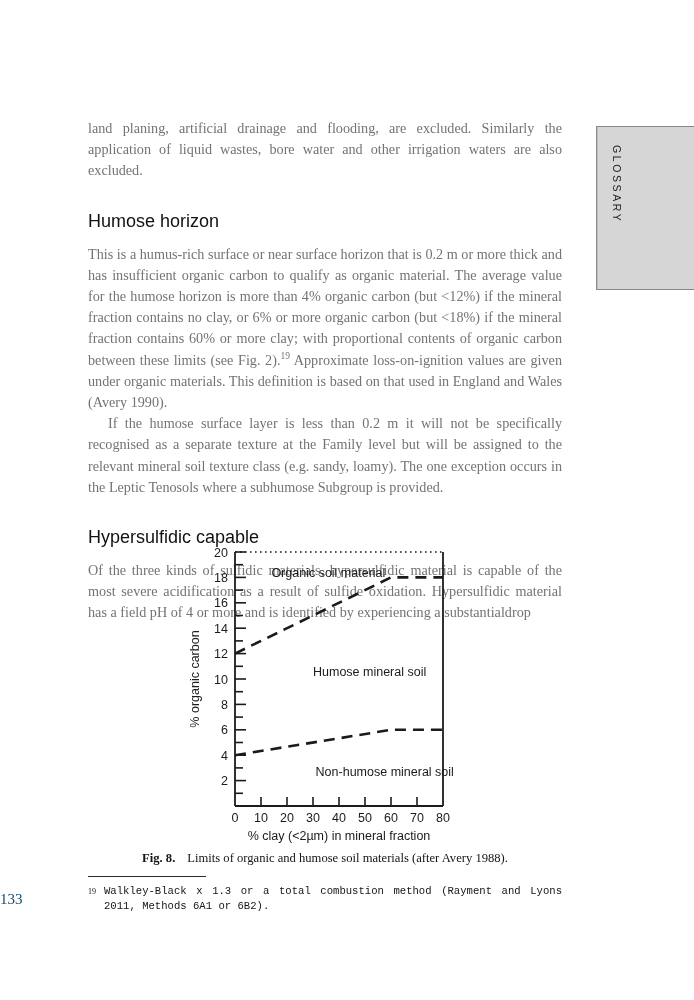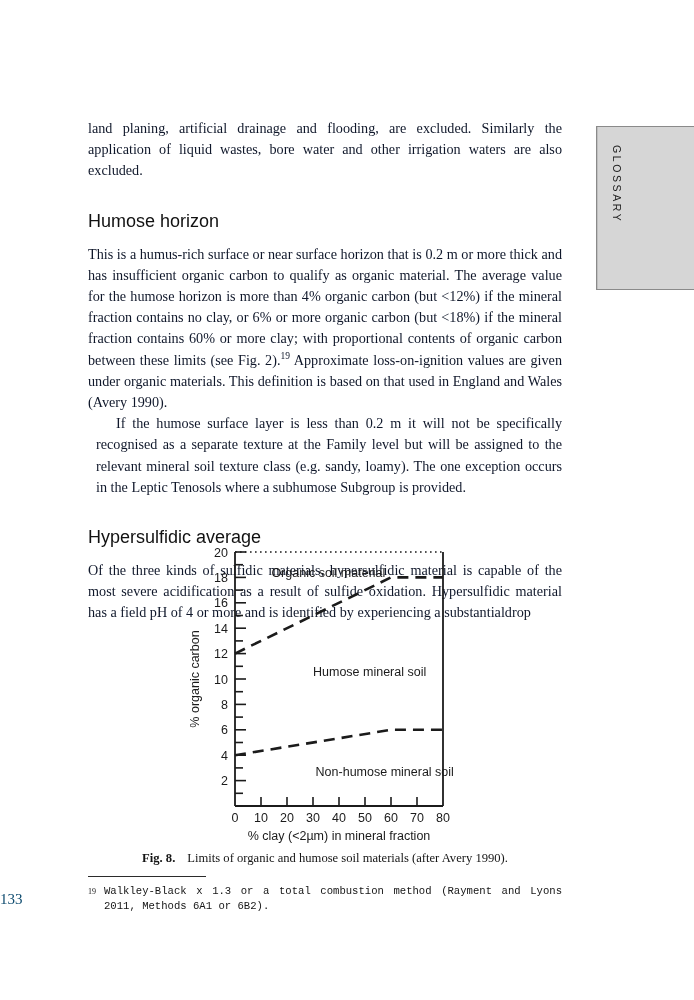--- a/index.html
+++ b/index.html
@@ -52,23 +52,23 @@
     top: 118px;
     width: 474px;
   }
 
   p.body-text {
     margin: 0;
     font-size: 14.2px;
     line-height: 21.2px;
     text-align: justify;
     text-justify: inter-word;
-    color: #0f172a;
-  }
-  p.body-text.indent { text-indent: 20px; margin-left: 8px; }
+    color: #737373;
+  }
+  p.body-text.indent { text-indent: 20px; }
 
   h2.section-heading {
     font-family: "Liberation Sans", sans-serif;
     font-weight: 400;
     font-size: 18px;
     line-height: 22px;
     color: #111111;
     margin: 0;
   }
   .gap-head-before { height: 28px; }
@@ -157,21 +157,21 @@
 
     <div class="gap-head-before"></div>
     <h2 class="section-heading">Humose horizon</h2>
     <div class="gap-head-after"></div>
 
     <p class="body-text"><span>This is a humus-rich surface or near surface horizon that is 0.2 m or more thick and has insufficient organic carbon to qualify as organic material. The average value for the humose horizon is more than 4% organic carbon (but &lt;12%) if the mineral fraction contains no clay, or 6% or more organic carbon (but &lt;18%) if the mineral fraction contains 60% or more clay; with proportional contents of organic carbon between these limits (see Fig. 2).</span><sup class="fn">19</sup><span> Approximate loss-on-ignition values are given under organic materials. This definition is based on that used in England and Wales (Avery 1990).</span></p>
 
     <p class="body-text indent">If the humose surface layer is less than 0.2 m it will not be specifically recognised as a separate texture at the Family level but will be assigned to the relevant mineral soil texture class (e.g. sandy, loamy). The one exception occurs in the Leptic Tenosols where a subhumose Subgroup is provided.</p>
 
     <div class="gap-head-before"></div>
-    <h2 class="section-heading">Hypersulfidic average</h2>
+    <h2 class="section-heading">Hypersulfidic capable</h2>
     <div class="gap-head-after"></div>
 
     <p class="body-text">Of the three kinds of sulfidic materials, hypersulfidic material is capable of the most severe acidification as a result of sulfide oxidation. Hypersulfidic material has a field pH of 4 or more and is identified by experiencing a substantialdrop</p>
   </div>
 
   <div class="figure-wrap">
     <div class="chart-area">
       <svg class="chart-svg" id="chart-svg" width="474" height="305" viewBox="0 0 474 305">
           <line x1="147" y1="12" x2="147" y2="266" stroke="#1b1b1b" stroke-width="1.8"></line>
           <line x1="355" y1="12" x2="355" y2="266" stroke="#1b1b1b" stroke-width="1.8"></line>
@@ -229,21 +229,21 @@
           <text x="183.4" y="36.82000000000002" text-anchor="start" font-family="&quot;Liberation Sans&quot;, sans-serif" font-size="12.5" fill="#1b1b1b">Organic soil material</text>
           <text x="225" y="135.88" text-anchor="start" font-family="&quot;Liberation Sans&quot;, sans-serif" font-size="12.5" fill="#1b1b1b">Humose mineral soil</text>
           <text x="227.60000000000002" y="236.21" text-anchor="start" font-family="&quot;Liberation Sans&quot;, sans-serif" font-size="12.5" fill="#1b1b1b">Non-humose mineral soil</text>
           <text x="251" y="300" text-anchor="middle" font-family="&quot;Liberation Sans&quot;, sans-serif" font-size="12.5" fill="#1b1b1b">% clay (&lt;2µm) in mineral fraction</text>
           <text x="0" y="0" text-anchor="middle" font-family="&quot;Liberation Sans&quot;, sans-serif" font-size="12.5" fill="#1b1b1b" transform="translate(111,139) rotate(-90)">% organic carbon</text>
         </svg>
     </div>
   </div>
 
   <div class="fig-caption">
-    <b>Fig. 8.</b><span class="cap-space"></span><span>Limits of organic and humose soil materials (after Avery 1990).</span>
+    <b>Fig. 8.</b><span class="cap-space"></span><span>Limits of organic and humose soil materials (after Avery 1988).</span>
   </div>
 
   <div class="footnote">
     <div class="footnote-rule"></div>
     <div class="footnote-row">
       <sup class="footnote-marker">19</sup>
       <span class="footnote-text">Walkley-Black x 1.3 or a total combustion method (Rayment and Lyons 2011, Methods 6A1 or 6B2).</span>
     </div>
   </div>
 

